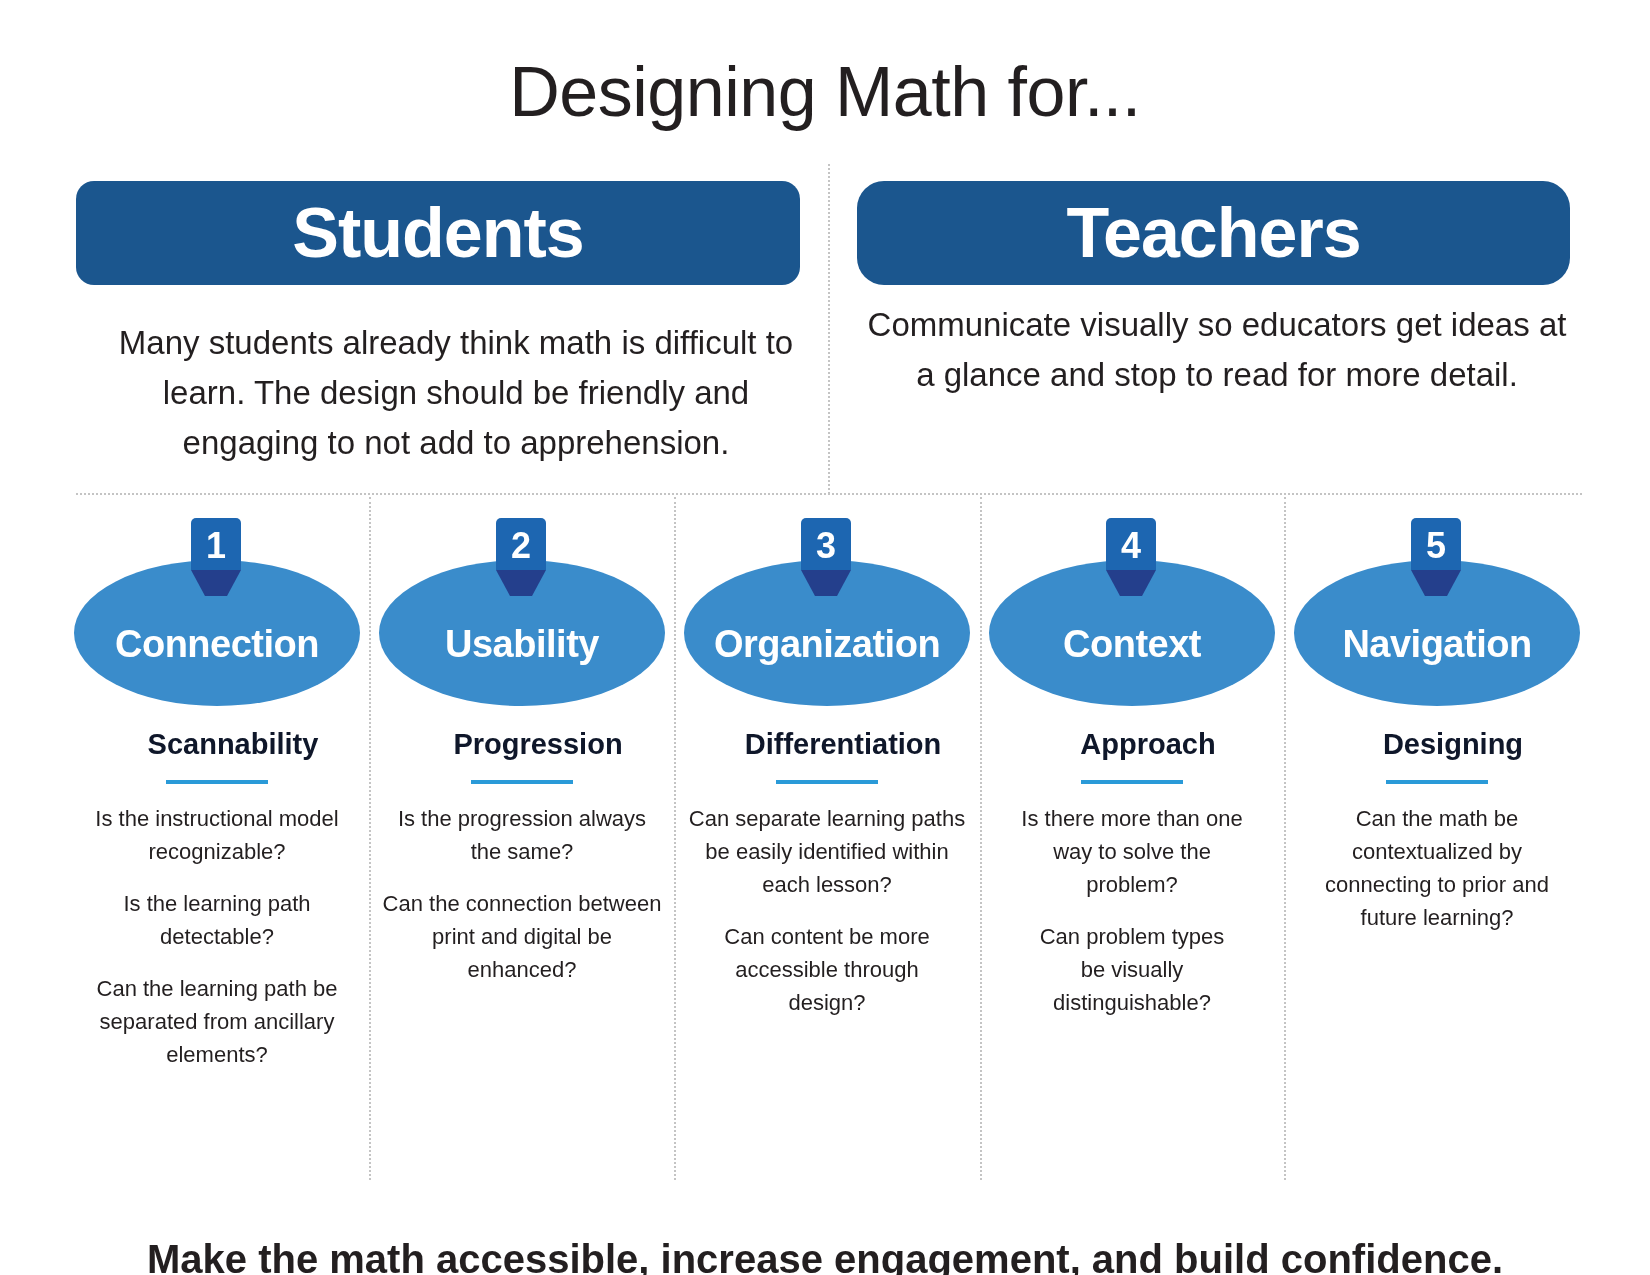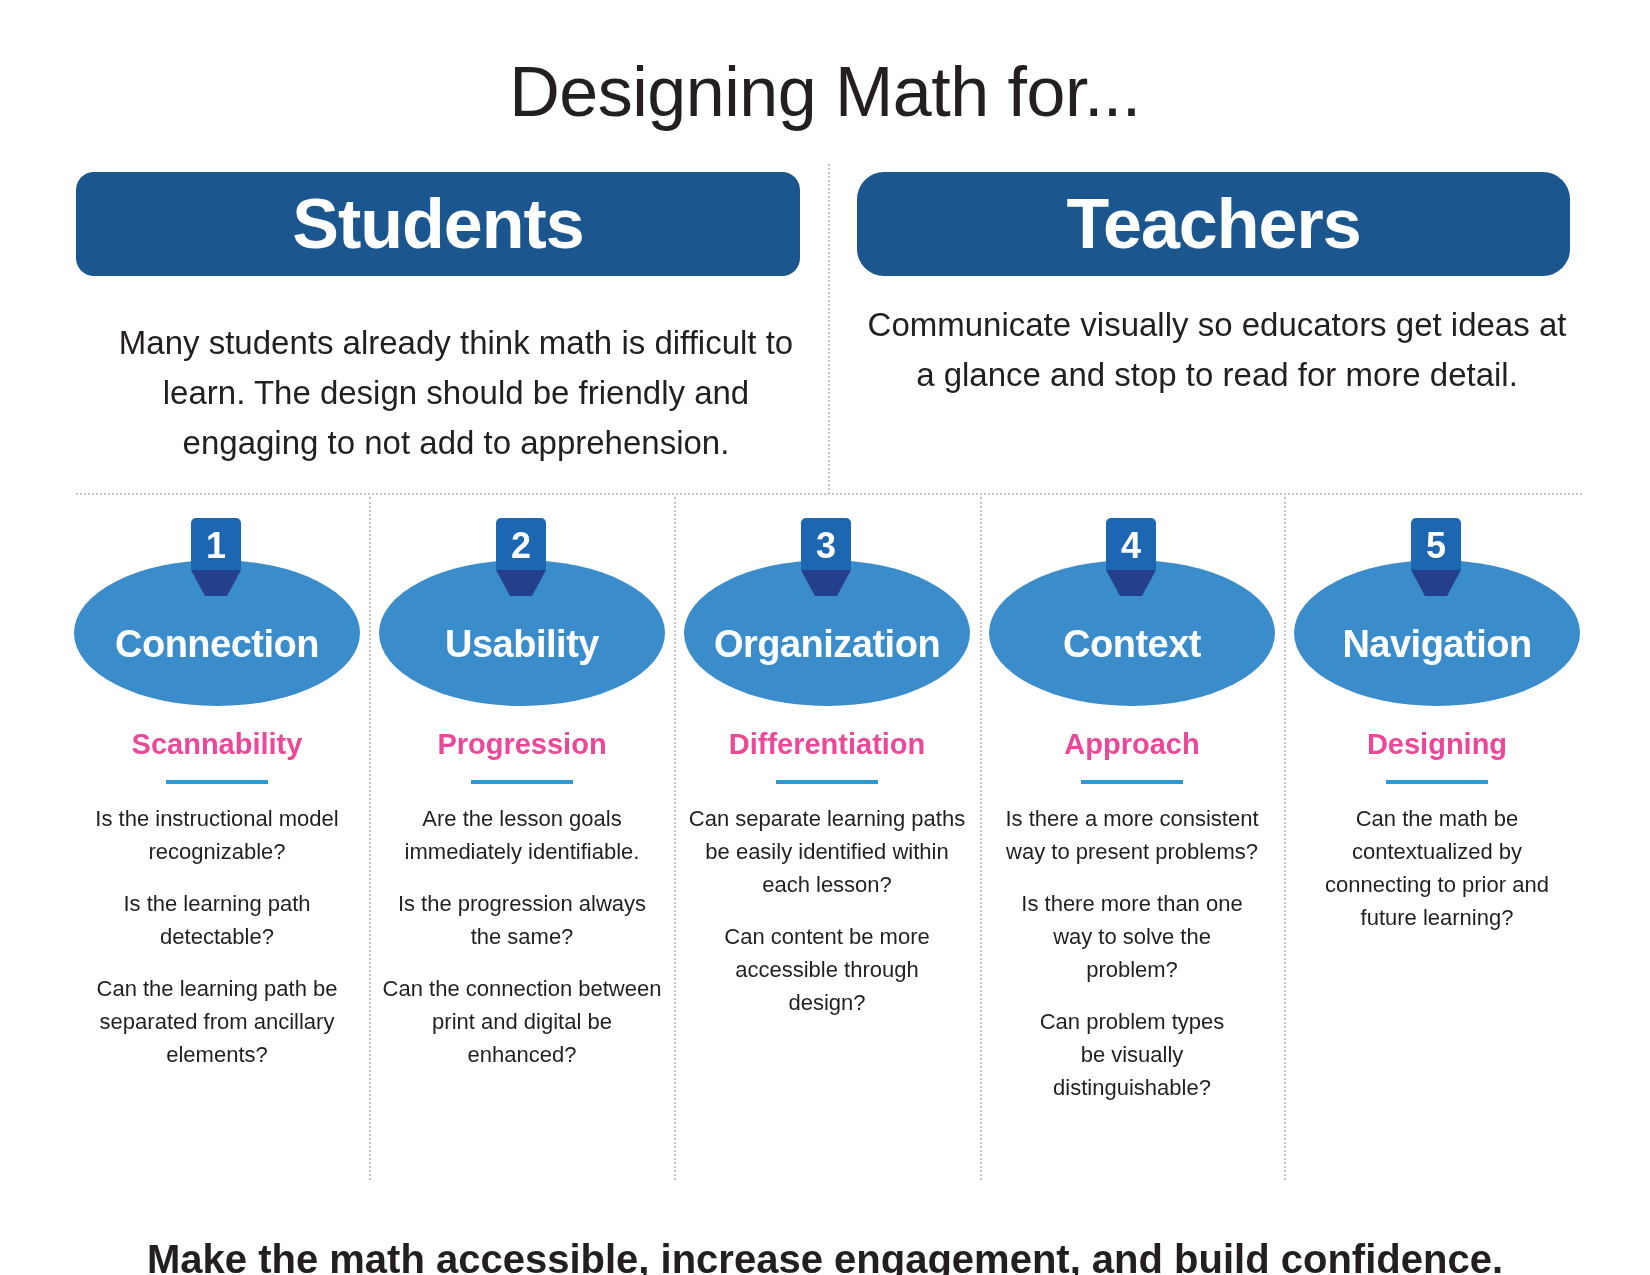--- a/index.html
+++ b/index.html
@@ -1,38 +1,38 @@
 <!DOCTYPE html>
 <html><head>
 <meta charset="utf-8">
 <style>
   html, body { margin:0; padding:0; background:#ffffff; }
   body { width:1650px; height:1275px; position:relative; overflow:hidden;
          font-family:"Liberation Sans", sans-serif; color:#231f20; }
   .abs { position:absolute; }
   .title { left:0; width:1650px; top:52px; text-align:center; font-size:70px; font-weight:normal; letter-spacing:-0.5px; color:#231f20; }
-  .banner { top:172px; height:104px; background:#1b568e; border-radius:18px; color:#fff;
+  .banner { top:181px; height:104px; background:#1b568e; border-radius:18px; color:#fff;
             display:flex; align-items:center; justify-content:center; font-size:70px; font-weight:bold; letter-spacing:-1px; }
   .banner.students { left:76px; width:724px; }
   .banner.teachers { left:857px; width:713px;border-radius:27px; }
   .intro { top:300px; width:724px; text-align:center; font-size:33px; line-height:50px; color:#231f20; }
   .intro.students { left:76px; }
   .intro.teachers { left:857px; width:720px; }
   .vdiv-top { left:828px; top:164px; height:330px; border-left:2px dotted #c4c4c4; }
   .hdiv { left:76px; top:493px; width:1506px; border-top:2px dotted #c4c4c4; }
   .col-div { top:497px; height:683px; border-left:2px dotted #c4c4c4; }
   .col { top:518px; width:300px; }
   .badge { position:absolute; left:119px; top:0; width:50px; height:52px; background:#1d66b1; border-radius:5px 5px 0 0;
            color:#fff; font-weight:bold; font-size:36px; text-align:center; line-height:56px; z-index:3; }
   .badge-tip { position:absolute; left:119px; top:52px; width:50px; height:26px; background:#243f8c;
                clip-path:polygon(0 0,100% 0,72% 100%,28% 100%); z-index:3; }
   .ellipse { position:absolute; left:2px; top:42px; width:286px; height:146px; border-radius:50%; background:#3a8ccb;
              color:#fff; font-weight:bold; font-size:38px; display:flex; align-items:center; justify-content:center;
              padding-top:22px; box-sizing:border-box; letter-spacing:-0.5px; }
-  .subhead { position:absolute; left:0; width:290px; top:210px; text-align:center; font-weight:bold; font-size:29px; color:#ec4899; }
+  .subhead { position:absolute; left:16px; width:290px; top:210px; text-align:center; font-weight:bold; font-size:29px; color:#0f172a; }
   .underline { position:absolute; left:94px; top:262px; width:102px; height:4px; background:#2a9ad8; }
   .questions { position:absolute; left:0; width:290px; top:284px; text-align:center; font-size:22px; line-height:33px; color:#231f20; }
   .q { margin:0 0 19px 0; }
   .tagline { left:0; width:1650px; top:1237px; text-align:center; font-size:40px; font-weight:bold; color:#231f20; }
 </style>
 </head>
 <body>
 
 <h1 class="abs title" style="margin:0;">Designing Math for...</h1>
 
@@ -64,21 +64,20 @@
   </div>
 </div>
 
 <div class="abs col" style="left:377px;">
   <div class="ellipse">Usability</div>
   <div class="badge">2</div>
   <div class="badge-tip"></div>
   <div class="subhead">Progression</div>
   <div class="underline"></div>
   <div class="questions">
-    <p class="q" style="padding:0 12px;">Are the lesson goals immediately identifiable.</p>
     <p class="q" style="padding:0 20px;">Is the progression always the same?</p>
     <p class="q">Can the connection between print and digital be enhanced?</p>
   </div>
 </div>
 
 <div class="abs col" style="left:682px;">
   <div class="ellipse">Organization</div>
   <div class="badge">3</div>
   <div class="badge-tip"></div>
   <div class="subhead">Differentiation</div>
@@ -89,21 +88,20 @@
   </div>
 </div>
 
 <div class="abs col" style="left:987px;">
   <div class="ellipse">Context</div>
   <div class="badge">4</div>
   <div class="badge-tip"></div>
   <div class="subhead">Approach</div>
   <div class="underline"></div>
   <div class="questions">
-    <p class="q" style="padding:0 10px;">Is there a more consistent way to present problems?</p>
     <p class="q" style="padding:0 20px;">Is there more than one way to solve the problem?</p>
     <p class="q" style="padding:0 40px;">Can problem types be visually distinguishable?</p>
   </div>
 </div>
 
 <div class="abs col" style="left:1292px;">
   <div class="ellipse">Navigation</div>
   <div class="badge">5</div>
   <div class="badge-tip"></div>
   <div class="subhead">Designing</div>

